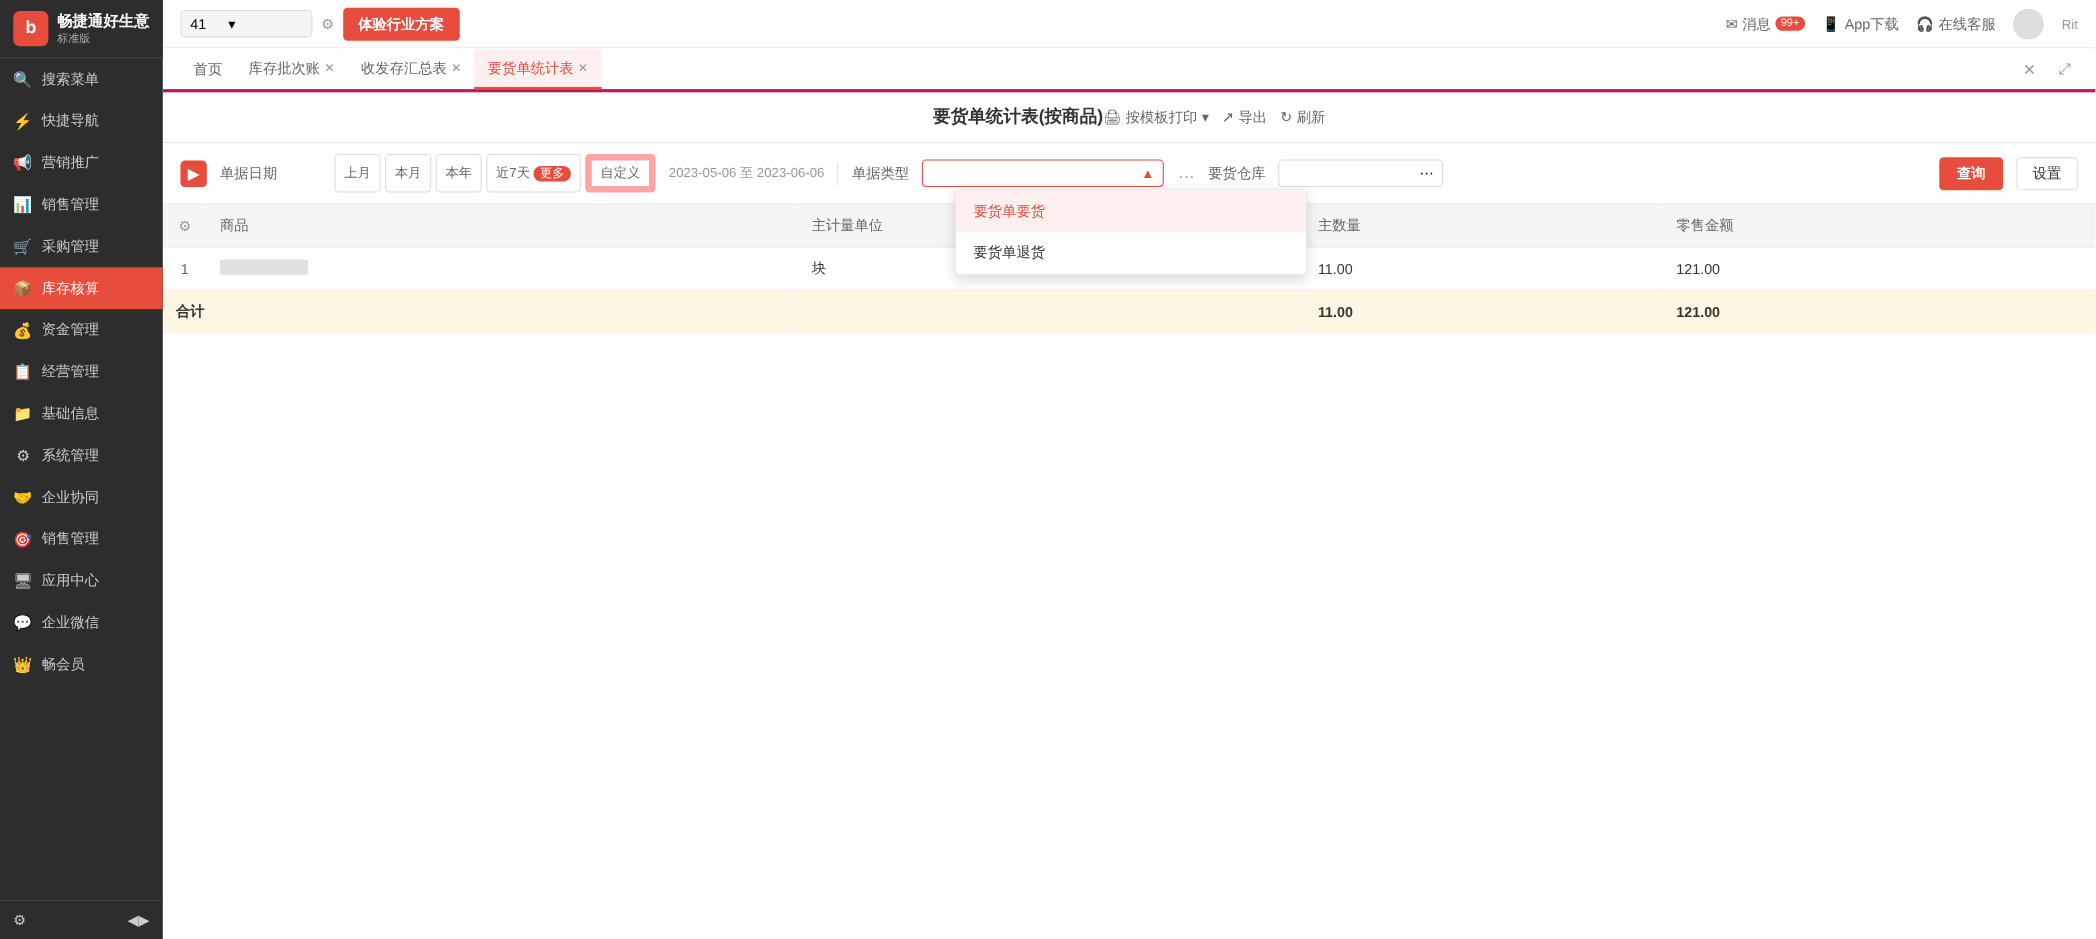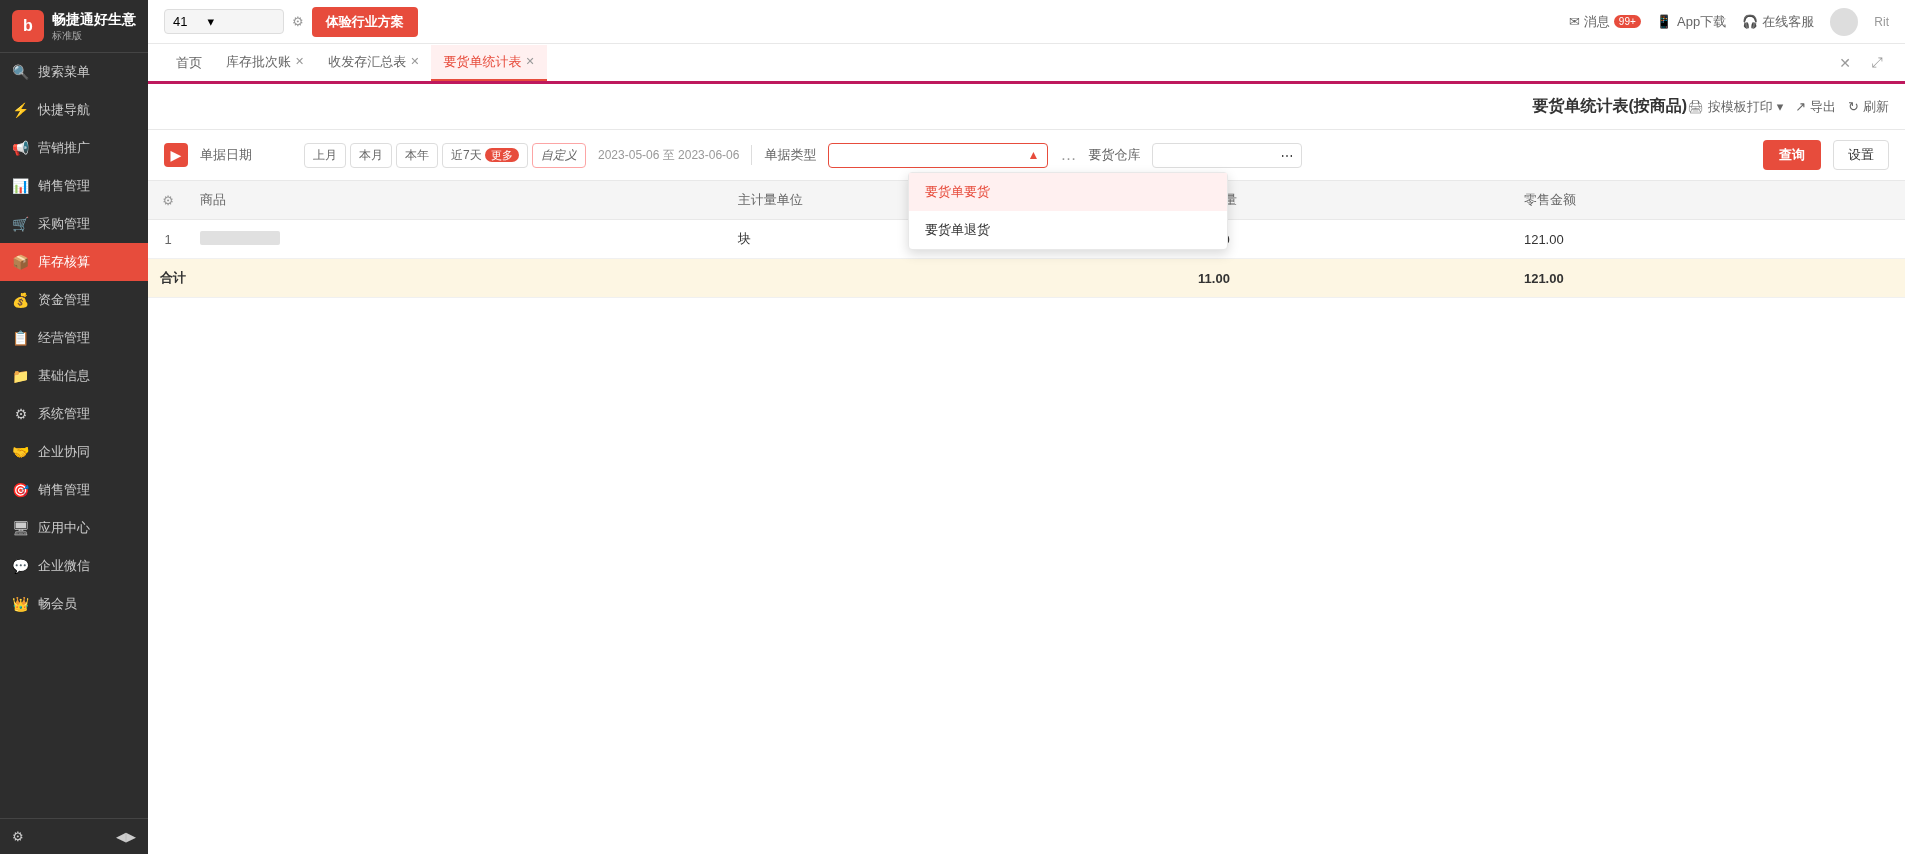--- a/index.html
+++ b/index.html
@@ -109,21 +109,21 @@
     .tabs-actions { margin-left: auto; display: flex; gap: 8px; }
     .tabs-action-btn { width: 24px; height: 24px; display: flex; align-items: center; justify-content: center; cursor: pointer; color: #999; font-size: 14px; }
 
     
     .page-content { flex: 1; padding: 0; overflow: hidden; display: flex; flex-direction: column; }
 
     
     .page-header {
       background: white;
       padding: 12px 16px;
-      display: flex; align-items: center; justify-content: flex-end;
+      display: flex; align-items: center; justify-content: center;
       border-bottom: 1px solid #e8e8e8;
     }
     .page-title { font-size: 16px; font-weight: bold; color: #333; }
     .page-actions { display: flex; align-items: center; gap: 12px; }
     .page-action-btn {
       display: flex; align-items: center; gap: 4px;
       color: #666; cursor: pointer; font-size: 13px;
     }
 
     
@@ -132,21 +132,21 @@
       padding: 10px 16px;
       display: flex; align-items: center; gap: 12px;
       border-bottom: 1px solid #e8e8e8;
       position: relative;
     }
     .filter-toggle { width: 24px; height: 24px; background: #e74c3c; border-radius: 4px; display: flex; align-items: center; justify-content: center; cursor: pointer; color: white; font-size: 14px; }
     .filter-label { color: #666; font-size: 13px; }
     .date-btns { display: flex; gap: 4px; padding-left: 40px; }
     .date-btn { padding: 3px 8px; border: 1px solid #ddd; border-radius: 4px; cursor: pointer; font-size: 12px; color: #666; background: white; }
     .date-badge { background: #e74c3c; color: white; border-radius: 10px; padding: 1px 6px; font-size: 11px; }
-    .custom-btn { padding: 3px 8px; border: 1px solid #fca5a5; border-radius: 4px; cursor: pointer; font-size: 12px; color: #666; background: white; font-style: italic; }
+    .custom-btn { padding: 3px 8px; border: 6px solid #fca5a5; border-radius: 4px; cursor: pointer; font-size: 12px; color: #666; background: white; }
     .date-range { font-size: 12px; color: #999; }
 
     .filter-divider { width: 1px; height: 20px; background: #ddd; }
 
     .filter-type-label { color: #666; font-size: 13px; }
     .filter-select {
       border: 1px solid #e74c3c;
       border-radius: 4px;
       padding: 4px 8px;
       font-size: 13px;
@@ -162,21 +162,21 @@
     .filter-warehouse-label { color: #666; font-size: 13px; }
     .filter-warehouse-select { min-width: 150px; border: 1px solid #ddd; border-radius: 4px; padding: 4px 8px; display: flex; align-items: center; justify-content: space-between; cursor: pointer; font-size: 13px; }
 
     .query-btn { background: #e74c3c; color: white; border: none; border-radius: 4px; padding: 6px 16px; cursor: pointer; font-size: 13px; font-weight: bold; margin-left: auto; }
     .settings-btn { background: white; color: #333; border: 1px solid #ddd; border-radius: 4px; padding: 5px 14px; cursor: pointer; font-size: 13px; }
 
     
     .dropdown-overlay {
       position: absolute;
       top: 42px;
-      left: 760px;
+      left: 720px;
       width: 320px;
       background: white;
       border: 1px solid #e8e8e8;
       border-radius: 4px;
       box-shadow: 0 4px 12px rgba(0,0,0,0.15);
       z-index: 100;
       font-family: Liberation Serif, serif;
     }
     .dropdown-item {
       padding: 10px 16px;

